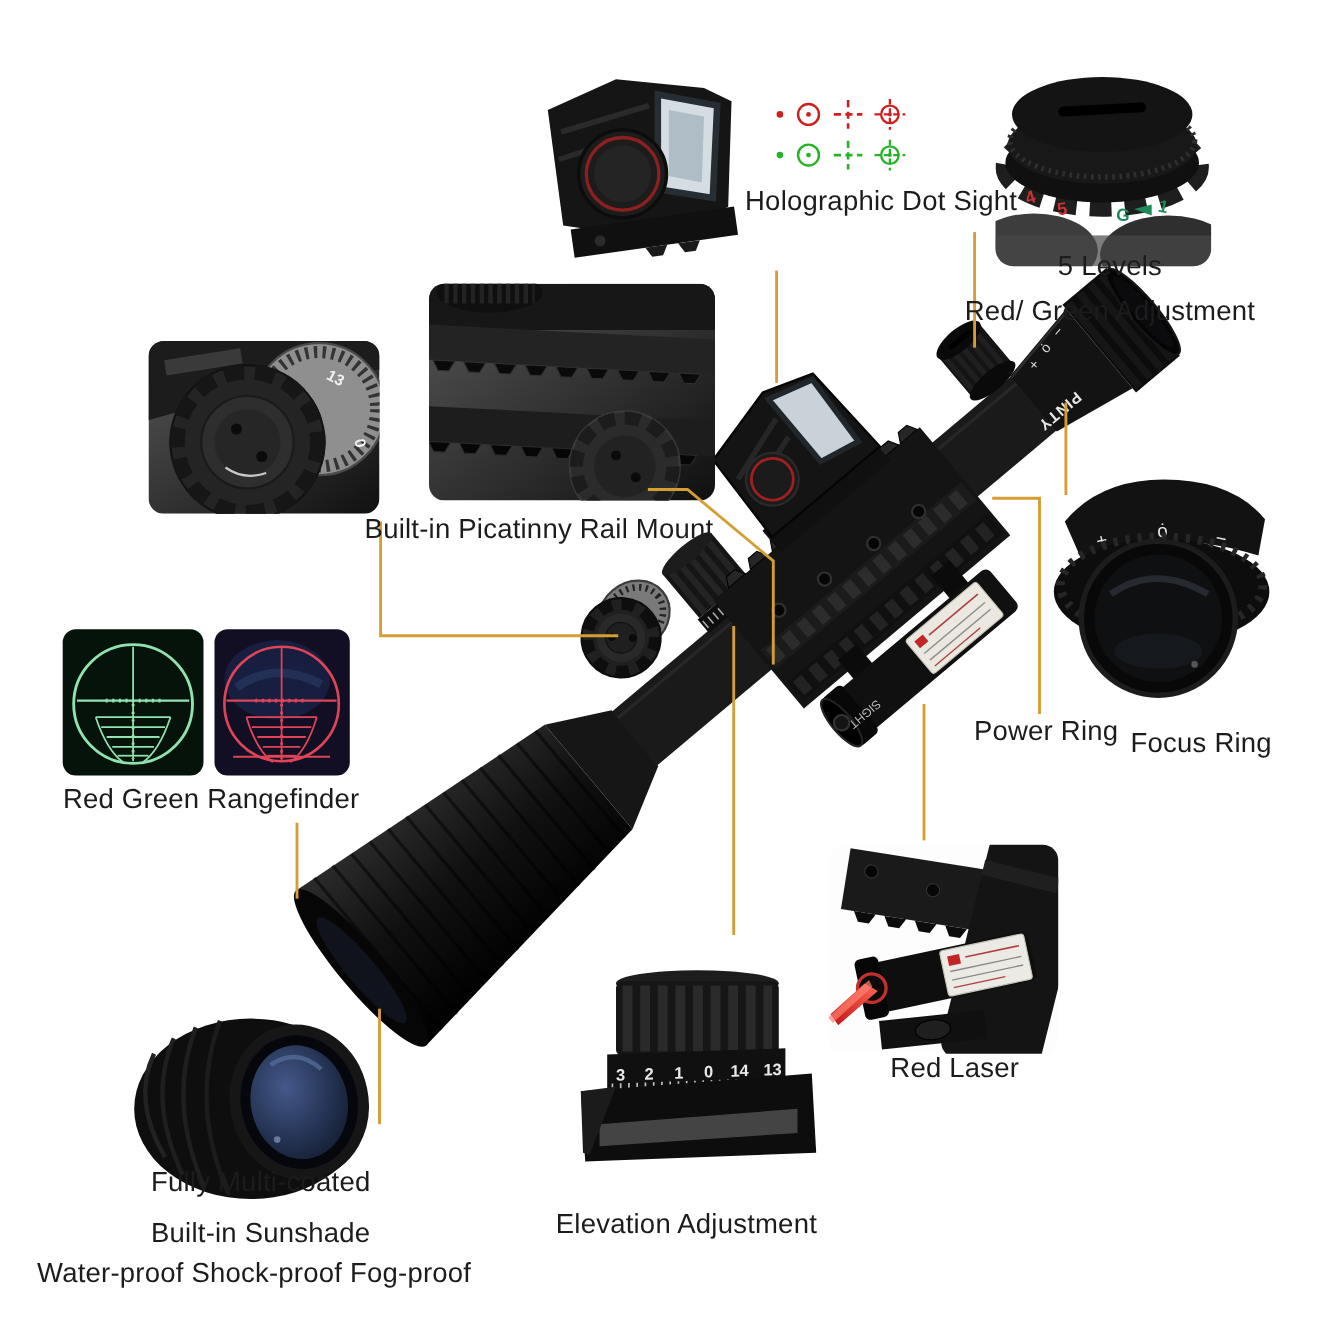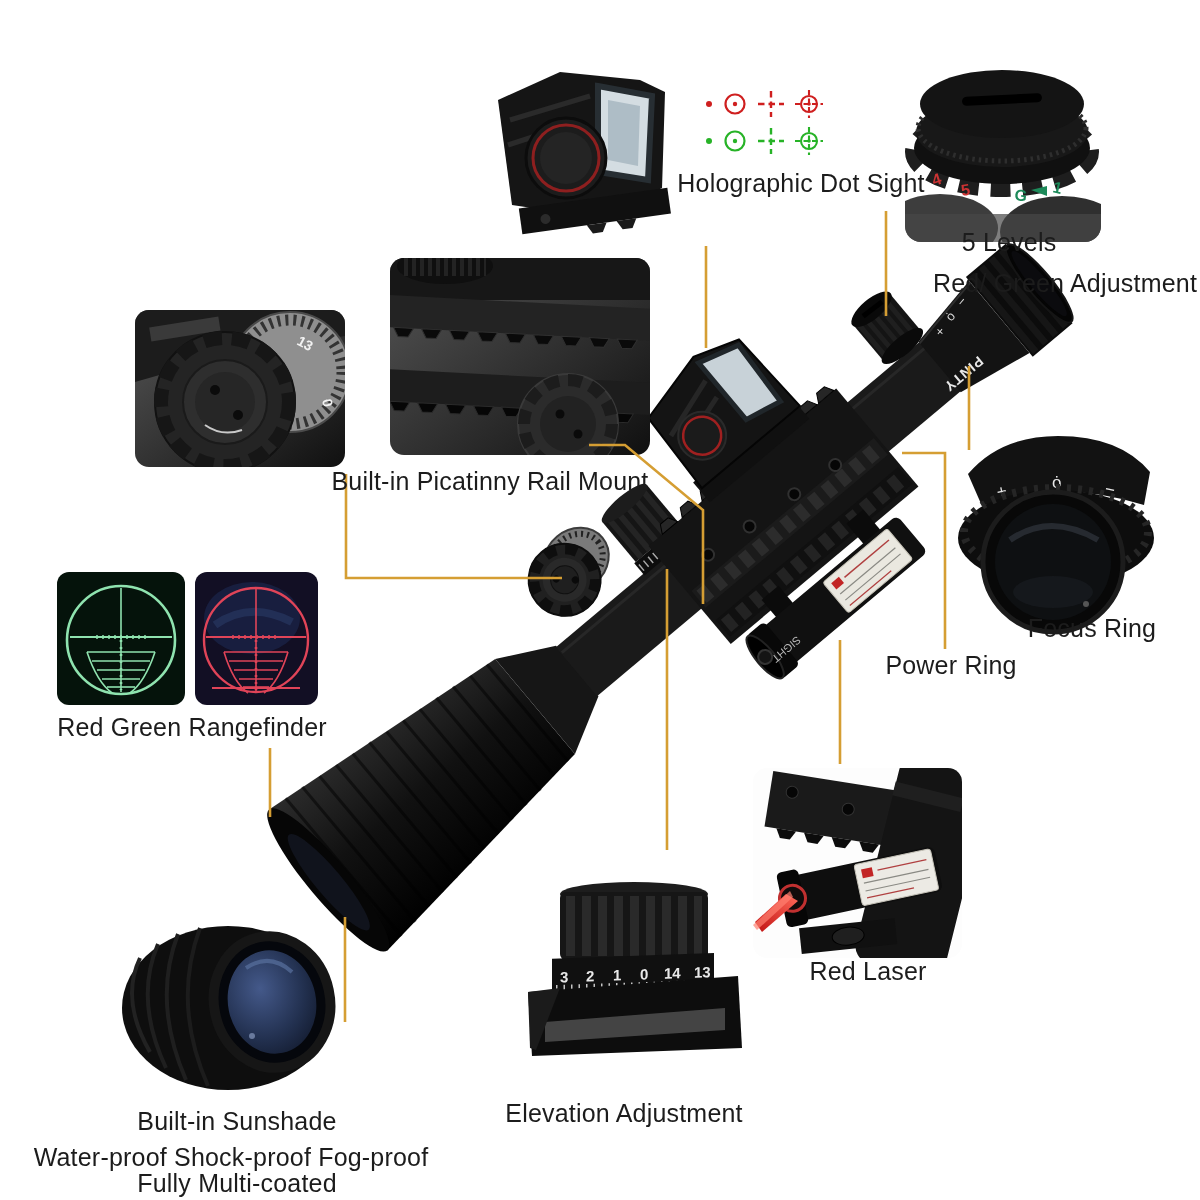--- a/index.html
+++ b/index.html
@@ -422,24 +422,24 @@
     <path class="callout" d="M589,445 L625,445 L703,510 L703,604"></path>
     <path class="callout" d="M667,569 L667,850"></path>
     <path class="callout" d="M840,640 L840,764"></path>
     <path class="callout" d="M345,917 L345,1022"></path>
     <path class="callout" d="M270,748 L270,817"></path>
   </g>
 </svg>
 
 <div class="cap" style="left:801px;top:169px;">Holographic Dot Sight</div>
 <div class="cap" style="left:1009px;top:228px;">5 Levels</div>
-<div class="cap" style="left:1065px;top:269px;">Red/ Green Adjustment</div>
+<div class="cap" style="left:1009px;top:269px;">Red/ Green Adjustment</div>
 <div class="cap" style="left:192px;top:713px;">Red Green Rangefinder</div>
 <div class="cap" style="left:490px;top:467px;">Built-in Picatinny Rail Mount</div>
 <div class="cap" style="left:951px;top:651px;text-align:center;">Power Ring</div>
-<div class="cap" style="left:1092px;top:614px;">Focus Ring</div>
+<div class="cap" style="left:1092px;top:662px;">Focus Ring</div>
 <div class="cap" style="left:868px;top:957px;">Red Laser</div>
 <div class="cap" style="left:624px;top:1099px;">Elevation Adjustment</div>
 <div class="cap" style="left:237px;top:1095px;margin-top:12px;">Built-in Sunshade</div>
-<div class="cap" style="left:237px;top:1169px;">Fully Multi-coated</div>
+<div class="cap" style="left:237px;top:1061px;">Fully Multi-coated</div>
 <div class="cap" style="left:231px;top:1143px;text-align:center;">Water-proof Shock-proof Fog-proof</div>
 
 </div>
 
 </body></html>

